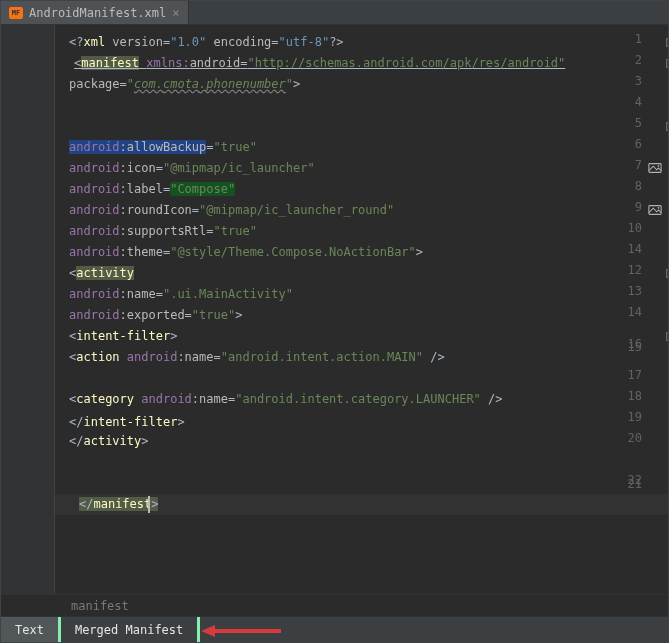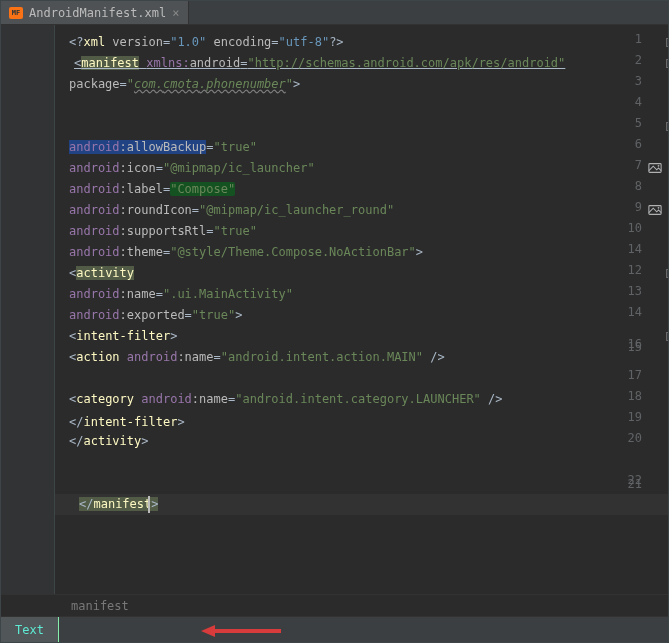--- a/index.html
+++ b/index.html
@@ -30,21 +30,21 @@
   .t-s { color:#6a8759; }      
   .t-b { color:#6897bb; }      
   .hl  { background:#515b45; }
   .hl2 { background:#155221; border-radius:2px;}
   .hl3 { background:#214283; }
   .wavy{ text-decoration:underline wavy #808080; text-decoration-skip-ink:none;font-style:italic; }
   
   .crumb  { height:22px; padding-left:70px; line-height:22px; color:#787878; background:#2b2b2b; border-top:1px solid #323232; }
   
   .btabs  { height:26px; display:flex; align-items:center; background:#3c3f41; border-top:1px solid #323232; position:relative; }
-  .btab   { padding:0 14px; height:100%; display:flex; align-items:center; color:#5eead4; cursor:pointer; border-right:1px solid #86efac;}
+  .btab   { padding:0 14px; height:100%; display:flex; align-items:center; color:#e5e5e5; cursor:pointer; border-right:3px solid #86efac;}
   .btab.active { background:#515658; }
   .arrow  { position:absolute; top:6px; }
   .arrow svg { display:block; }
 </style>
 </head>
 <body>
 
 <div class="root">
   <div class="tabbar">
     <div class="filetab">
@@ -120,20 +120,21 @@
         <div class="line" style="top: 448px; left: 14px;"></div>
         <div class="line" style="top: 469px; left: 16px; padding-left: 8px;"><span class="t-d hl">&lt;/</span><span class="t-t hl">manifest</span><span class="t-d hl">&gt;</span></div>
         <div class="caret" style="top: 471px; left: 93.2px;"></div>
       </div>
   </div>
 
   <div class="crumb">manifest</div>
 
   <div class="btabs">
       <div class="btab active">Text</div>
+      <div class="btab">Merged Manifest</div>
       <div class="arrow" style="left: 200px;">
         <svg width="80" height="16">
           <line x1="80" y1="8" x2="10" y2="8" stroke="#d83b3b" stroke-width="4"></line>
           <polygon points="0,8 14,2 14,14" fill="#d83b3b"></polygon>
         </svg>
       </div>
     </div>
 </div>
 
 </body></html>

